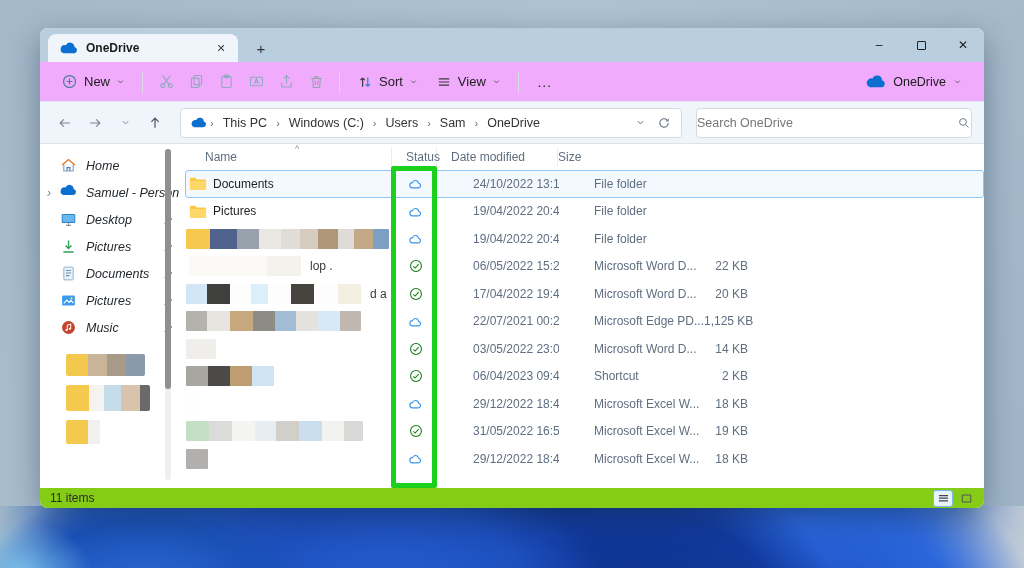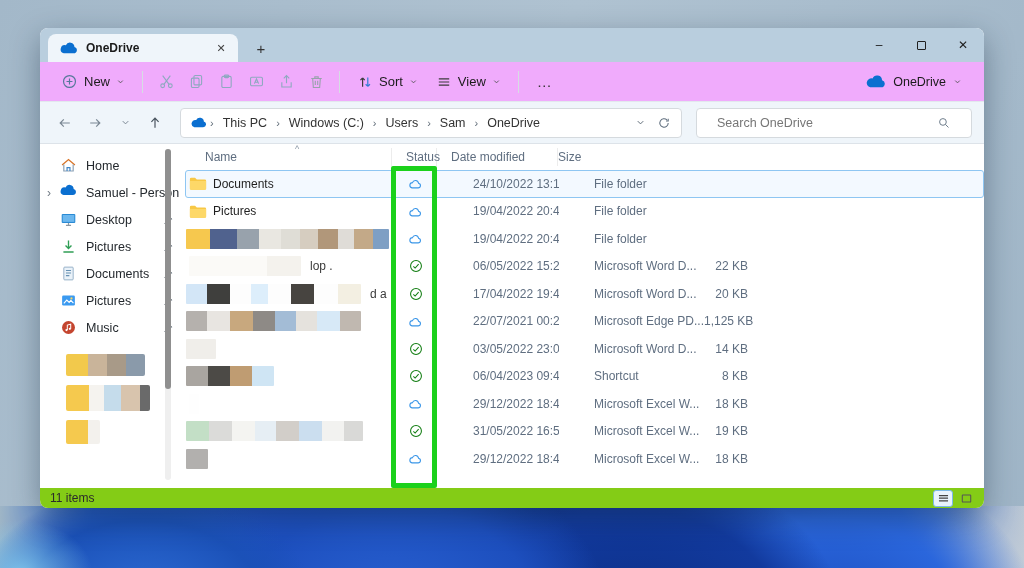--- a/index.html
+++ b/index.html
@@ -46,29 +46,29 @@
 
 .addressbar{height:42px;background:#eff5fa;display:flex;align-items:center;padding:0 12px;gap:4px;flex:none;border-bottom:1px solid #dde3e9;}
 .nav-ic{width:26px;height:26px;display:flex;align-items:center;justify-content:center;border-radius:5px;color:#7a8793;}
 .nav-ic.dark{color:#48535e;}
 .crumbbox{height:30px;flex:1;max-width:532px;margin-left:8px;background:#fff;border:1px solid #d5dade;border-radius:4px;
  display:flex;align-items:center;padding:0 6px 0 10px;gap:2px;}
 .crumb{font-size:12.5px;color:#333;padding:3px 6px;border-radius:4px;white-space:nowrap;}
 .crumb-sep{font-size:11px;color:#5f6b77;padding:0 1px;}
 .crumb-spacer{flex:1;}
 .searchbox{height:30px;width:276px;margin-left:10px;background:#fff;border:1px solid #d5dade;border-radius:4px;
- display:flex;align-items:center;padding:0 20px;gap:6px;}
+ display:flex;align-items:center;padding:0 0;gap:6px;}
 .searchbox input{flex:1;border:none;outline:none;font-size:12.5px;color:#333;background:transparent;}
 .searchbox input::placeholder{color:#767676;}
 
 
 .main{flex:1;display:flex;background:#fff;position:relative;min-height:0;}
 
 
-.sidebar{width:145px;flex:none;position:relative;padding-top:8px;overflow:hidden;}
+.sidebar{width:145px;flex:none;position:relative;padding-top:8px;overflow:hidden;font-style:italic;}
 .sb-item{height:27px;display:flex;align-items:center;padding-left:18px;gap:9px;font-size:12.5px;color:#24292e;position:relative;border-radius:5px;margin:0 2px;}
 .sb-item .chevr{position:absolute;left:5px;font-size:12px;color:#707a84;display:none;}
 .sb-item.expandable .chevr{display:block;}
 .sb-ic{display:none;width:17px;height:17px;flex:none;}
 .sb-item.icon-home .ic-home,.sb-item.icon-onedrive .ic-onedrive,.sb-item.icon-desktop .ic-desktop,
 .sb-item.icon-downloads .ic-downloads,.sb-item.icon-documents .ic-documents,.sb-item.icon-pictures .ic-pictures,
 .sb-item.icon-music .ic-music,.sb-item.icon-videos .ic-videos{display:flex;}
 .sb-label{flex:1;white-space:nowrap;overflow:hidden;}
 .pin{display:none;width:13px;color:#6b7680;margin-right:8px;}
 .sb-item.pinned .pin{display:flex;}
@@ -605,21 +605,21 @@
 
               <span class="st-sync">
                 <svg width="14" height="14" viewBox="0 0 16 16" fill="none" stroke="#107c10" stroke-width="1.2">
                   <circle cx="8" cy="8" r="6.2"></circle>
                   <path d="M5 8.3l2 2 4-4.4"></path>
                 </svg>
               </span>
             </div>
             <div class="cell date">06/04/2023 09:48</div>
             <div class="cell type">Shortcut</div>
-            <div class="cell size">8 KB</div>
+            <div class="cell size">2 KB</div>
           </div>
 
           <div class="row i8 redacted status-cloud">
             <div class="cell name">
 
               <span class="nameblur"></span>
               <span class="fragment"></span>
             </div>
             <div class="cell status">
               <span class="st-cloud">

